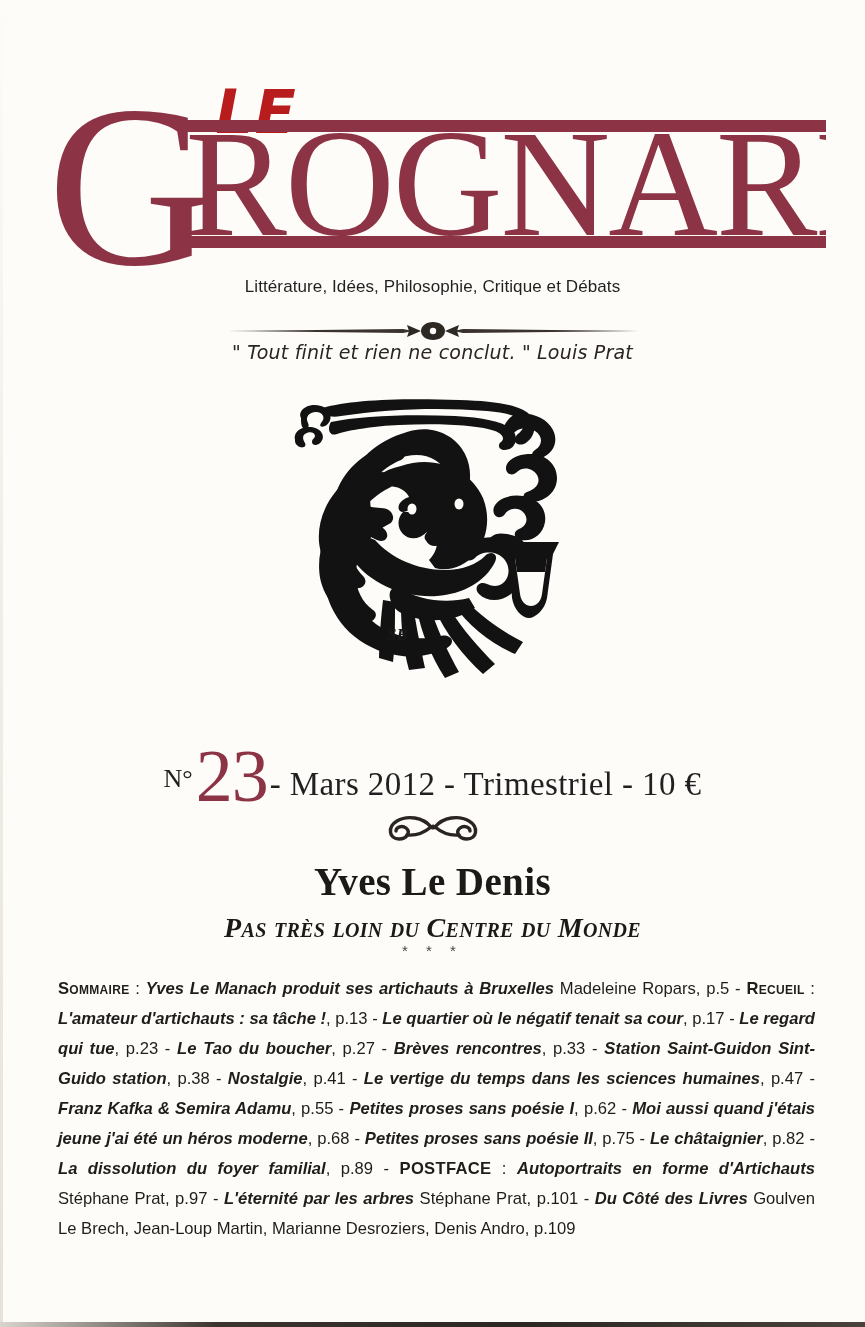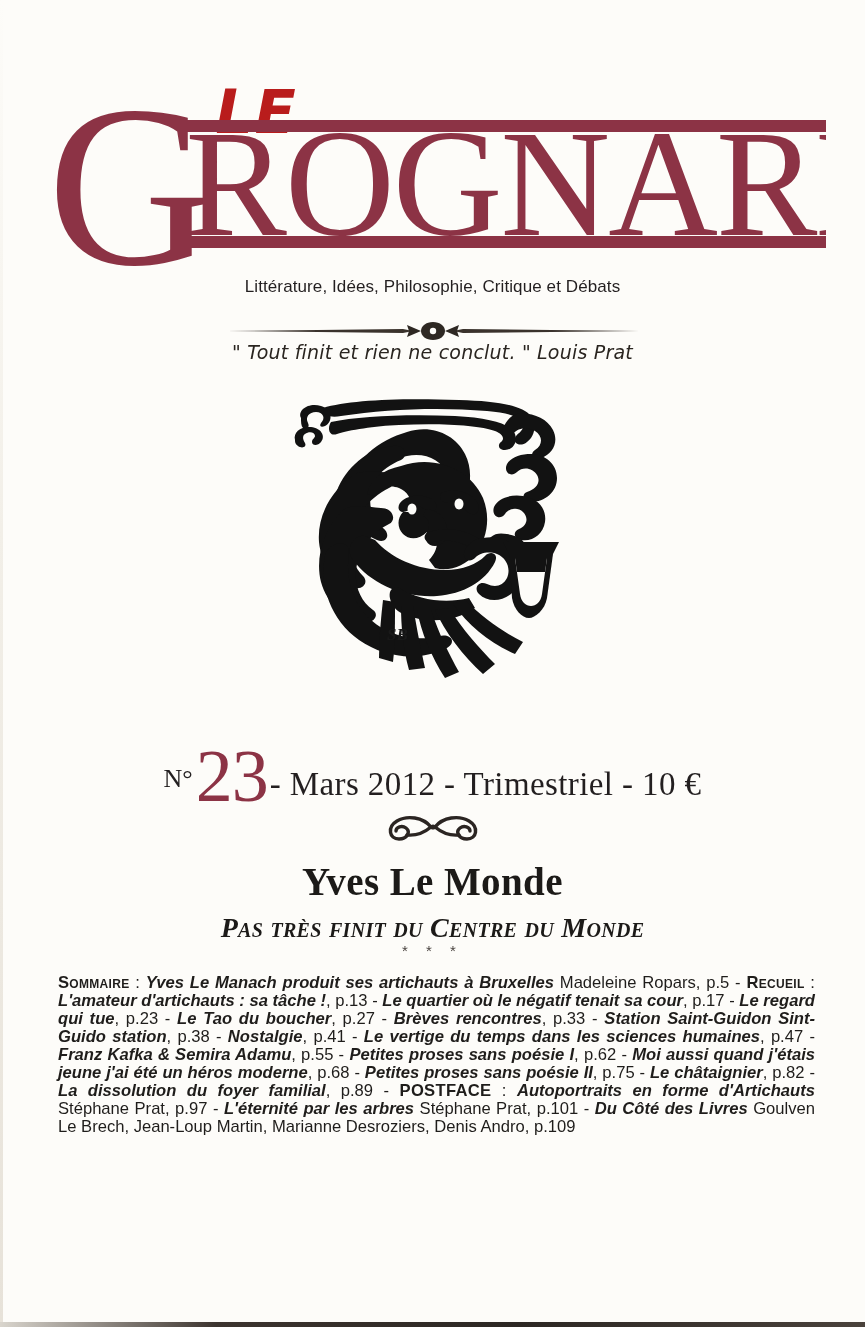--- a/index.html
+++ b/index.html
@@ -154,21 +154,21 @@
 
   
   #sommaire {
     position: absolute;
     left: 58px;
     right: 50px;
     top: 974px;
     text-align: justify;
     font-family: "Liberation Sans", sans-serif;
     font-size: 16.6px;
-    line-height: 18px;
+    line-height: 30px;
     color: #1f1d1b;
     -moz-text-align-last: left;
     text-align-last: left;
   }
   #sommaire .lbl {
     font-weight: bold;
     font-variant: small-caps;
     letter-spacing: 0.3px;
   }
   #sommaire .ttl {
@@ -410,21 +410,21 @@
       <g fill="none" stroke="#2b2522" stroke-width="3.4" stroke-linecap="round">
         <path d="M58 17 C50 7 34 5 24 11 C14 17 16 29 26 29 C34 29 38 22 33 18 C29 15 23 17 23 21"></path>
         <path d="M58 17 C52 22 44 26 34 25"></path>
         <path d="M62 17 C70 7 86 5 96 11 C106 17 104 29 94 29 C86 29 82 22 87 18 C91 15 97 17 97 21"></path>
         <path d="M62 17 C68 22 76 26 86 25"></path>
       </g>
       <circle cx="60" cy="17" r="2.6" fill="#2b2522"></circle>
     </svg>
   </div>
 
-  <div id="feature-author">Yves Le Monde</div>
-  <div id="feature-title">Pas très finit du Centre du Monde</div>
+  <div id="feature-author">Yves Le Denis</div>
+  <div id="feature-title">Pas très loin du Centre du Monde</div>
   <div id="feature-stars">* * *</div>
 
   <div id="sommaire"><span class="lbl">Sommaire</span><span class="pg"> : </span><span class="ttl">Yves Le Manach produit ses artichauts à  Bruxelles</span><span class="by"> Madeleine Ropars</span><span class="pg">, p.5</span><span class="sep"> - </span><span class="lbl">Recueil</span><span class="pg"> : </span><span class="ttl">L'amateur d'artichauts : sa tâche !</span><span class="pg">, p.13</span><span class="sep"> - </span><span class="ttl">Le quartier où le négatif tenait sa cour</span><span class="pg">, p.17</span><span class="sep"> - </span><span class="ttl">Le regard qui tue</span><span class="pg">, p.23</span><span class="sep"> - </span><span class="ttl">Le Tao du boucher</span><span class="pg">, p.27</span><span class="sep"> - </span><span class="ttl">Brèves rencontres</span><span class="pg">, p.33</span><span class="sep"> - </span><span class="ttl">Station Saint-Guidon Sint-Guido station</span><span class="pg">, p.38</span><span class="sep"> - </span><span class="ttl">Nostalgie</span><span class="pg">, p.41</span><span class="sep"> - </span><span class="ttl">Le vertige du temps dans les sciences humaines</span><span class="pg">, p.47</span><span class="sep"> - </span><span class="ttl">Franz Kafka &amp; Semira Adamu</span><span class="pg">, p.55</span><span class="sep"> - </span><span class="ttl">Petites proses sans poésie I</span><span class="pg">, p.62</span><span class="sep"> - </span><span class="ttl">Moi aussi quand j'étais jeune j'ai été un héros moderne</span><span class="pg">, p.68</span><span class="sep"> - </span><span class="ttl">Petites proses sans poésie II</span><span class="pg">, p.75</span><span class="sep"> - </span><span class="ttl">Le châtaignier</span><span class="pg">, p.82</span><span class="sep"> - </span><span class="ttl">La dissolution du foyer familial</span><span class="pg">, p.89</span><span class="sep"> - </span><span class="lbl">POSTFACE</span><span class="pg"> : </span><span class="ttl">Autoportraits en forme d'Artichauts</span><span class="by"> Stéphane Prat</span><span class="pg">, p.97</span><span class="sep"> - </span><span class="ttl">L'éternité par les arbres</span><span class="by"> Stéphane Prat</span><span class="pg">, p.101</span><span class="sep"> - </span><span class="ttl">Du Côté des Livres</span><span class="by"> Goulven Le Brech, Jean-Loup Martin, Marianne Desroziers, Denis Andro</span><span class="pg">, p.109</span></div>
 
   <div class="scan-edge-left"></div>
   <div class="scan-edge-bottom"></div>
 </div>
 
 </body></html>

